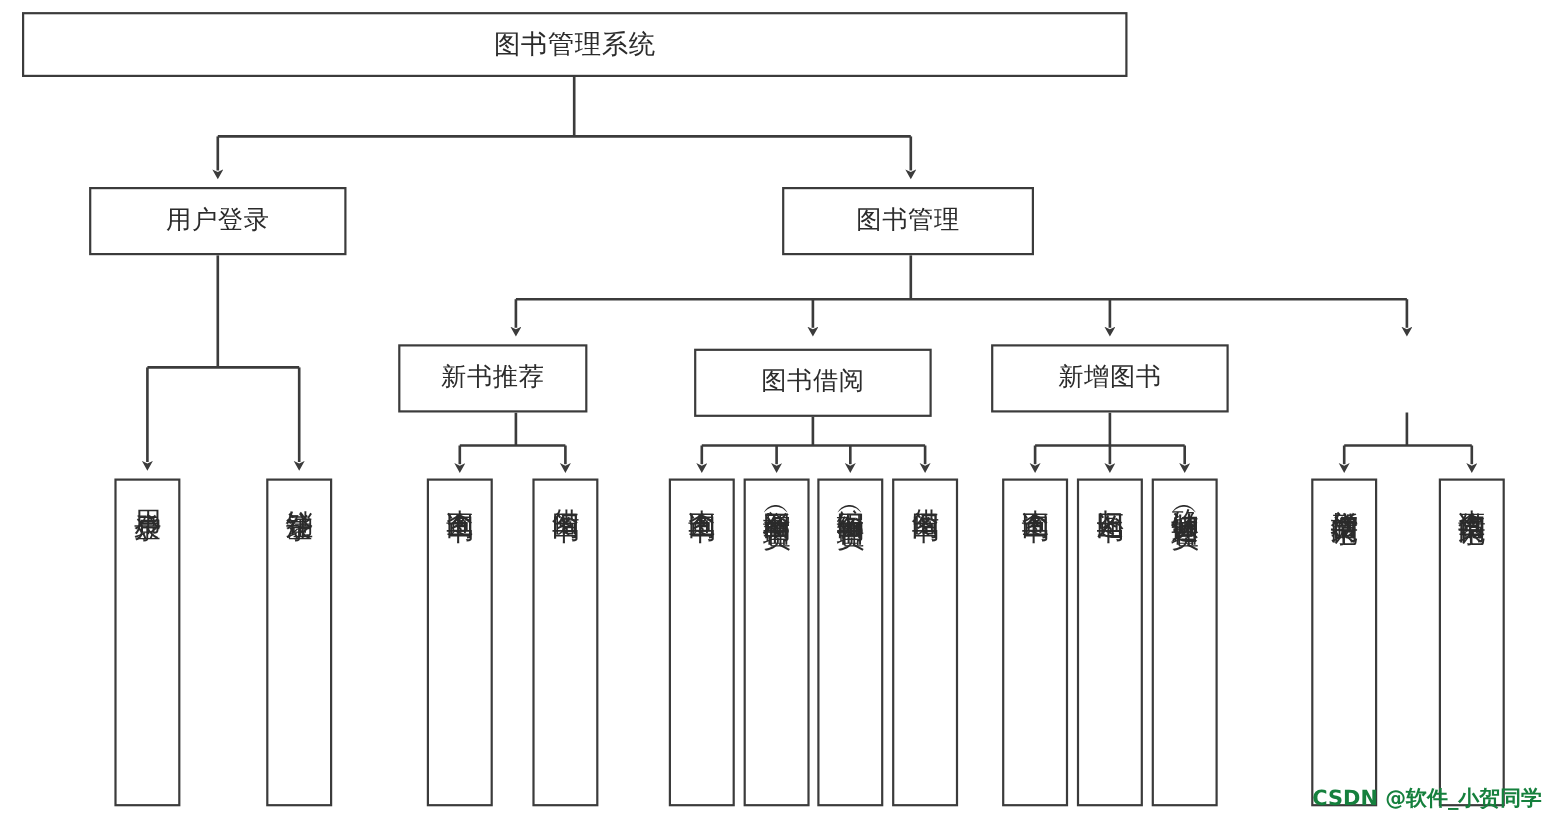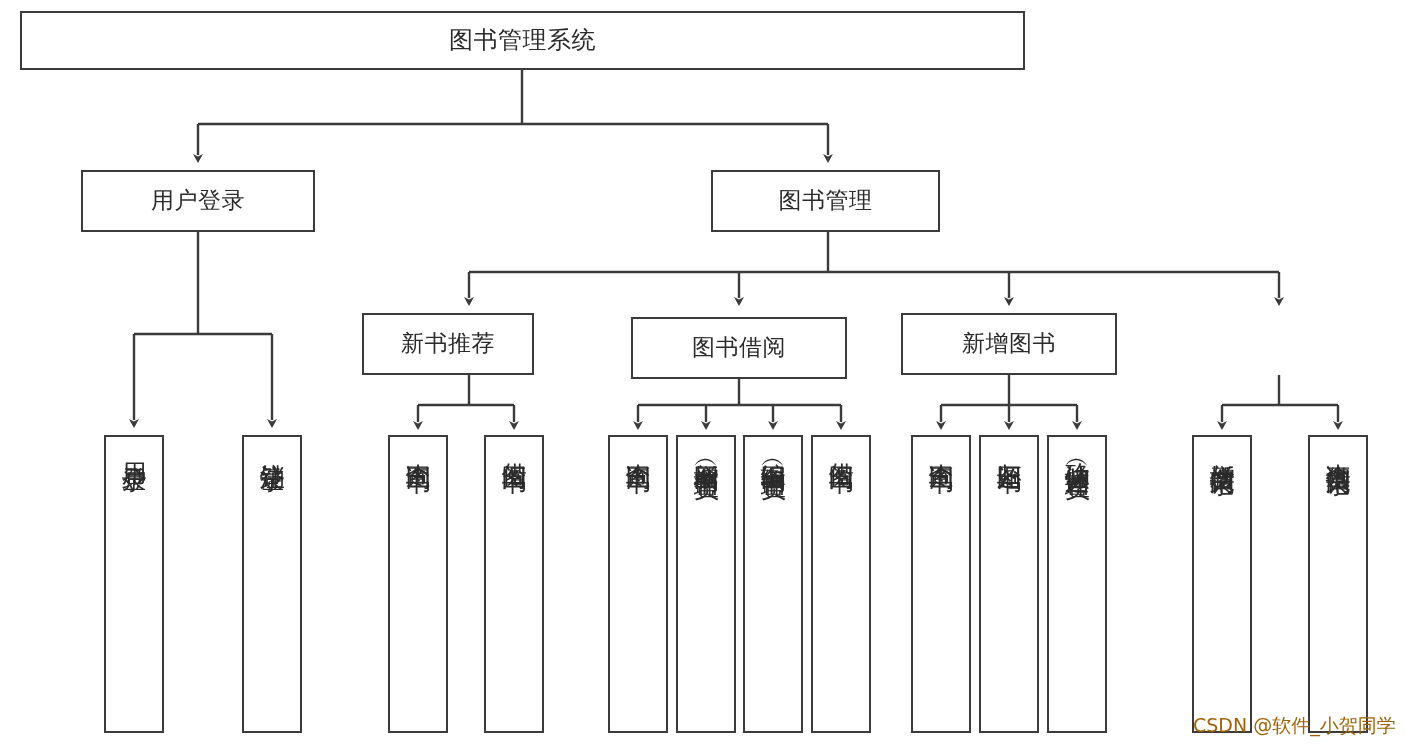--- a/index.html
+++ b/index.html
@@ -60,25 +60,26 @@
   .node.vert .lbl {
     writing-mode: vertical-rl;
     text-orientation: upright;
     font-size: 25px;
     line-height: 1.02;
     letter-spacing: 2px;
     white-space: nowrap;
   }
   .watermark {
     position: absolute;
-    color: #a16207;
+    color: #15803d;
     font-size: 19px;
     white-space: nowrap;
     z-index: 5;
     font-family: "DejaVu Sans", "Liberation Sans", sans-serif;
+    font-weight: bold;
   }
 </style>
 </head>
 <body>
 
 <div id="canvas">
 
   <svg id="edges" viewBox="0 0 1405 747" width="1405" height="747">
     <defs>
       <marker id="arrow" markerWidth="10" markerHeight="12" refX="1" refY="5" orient="auto" markerUnits="userSpaceOnUse">

